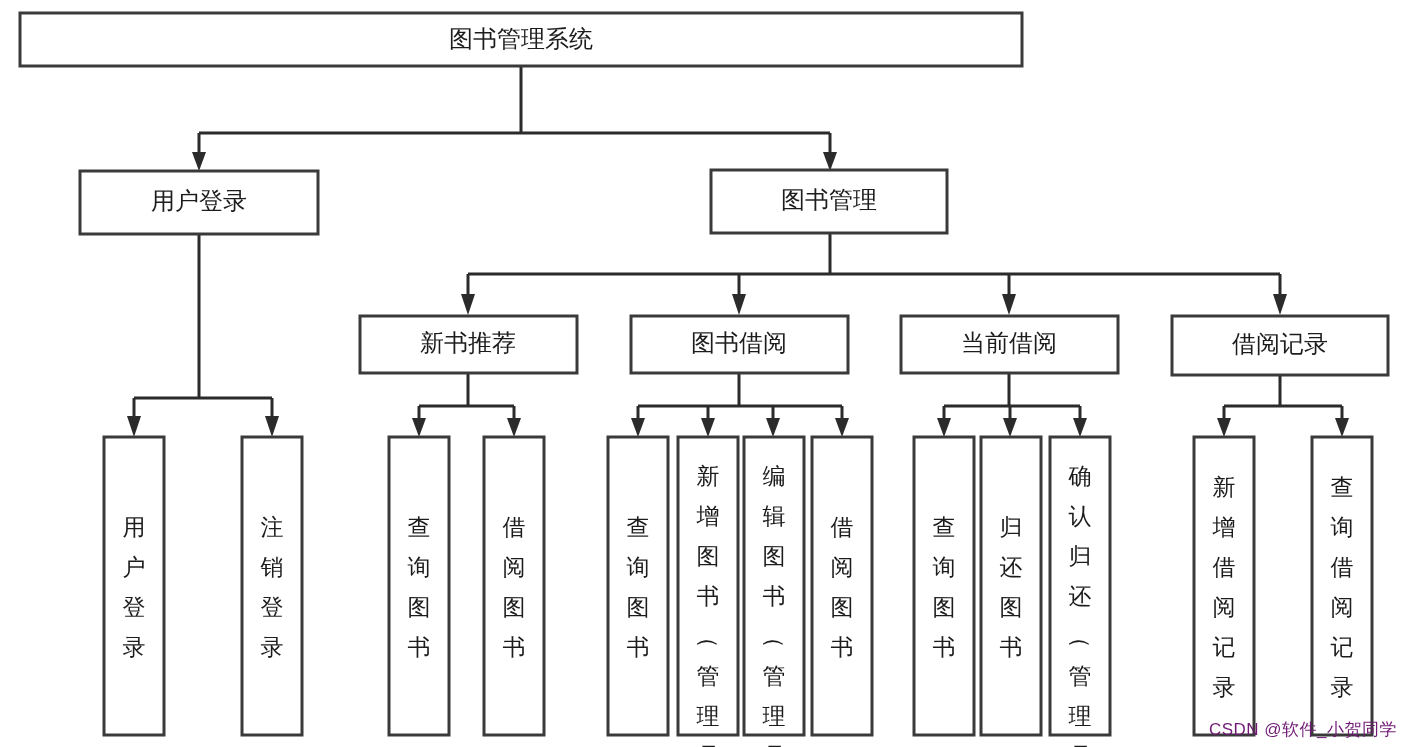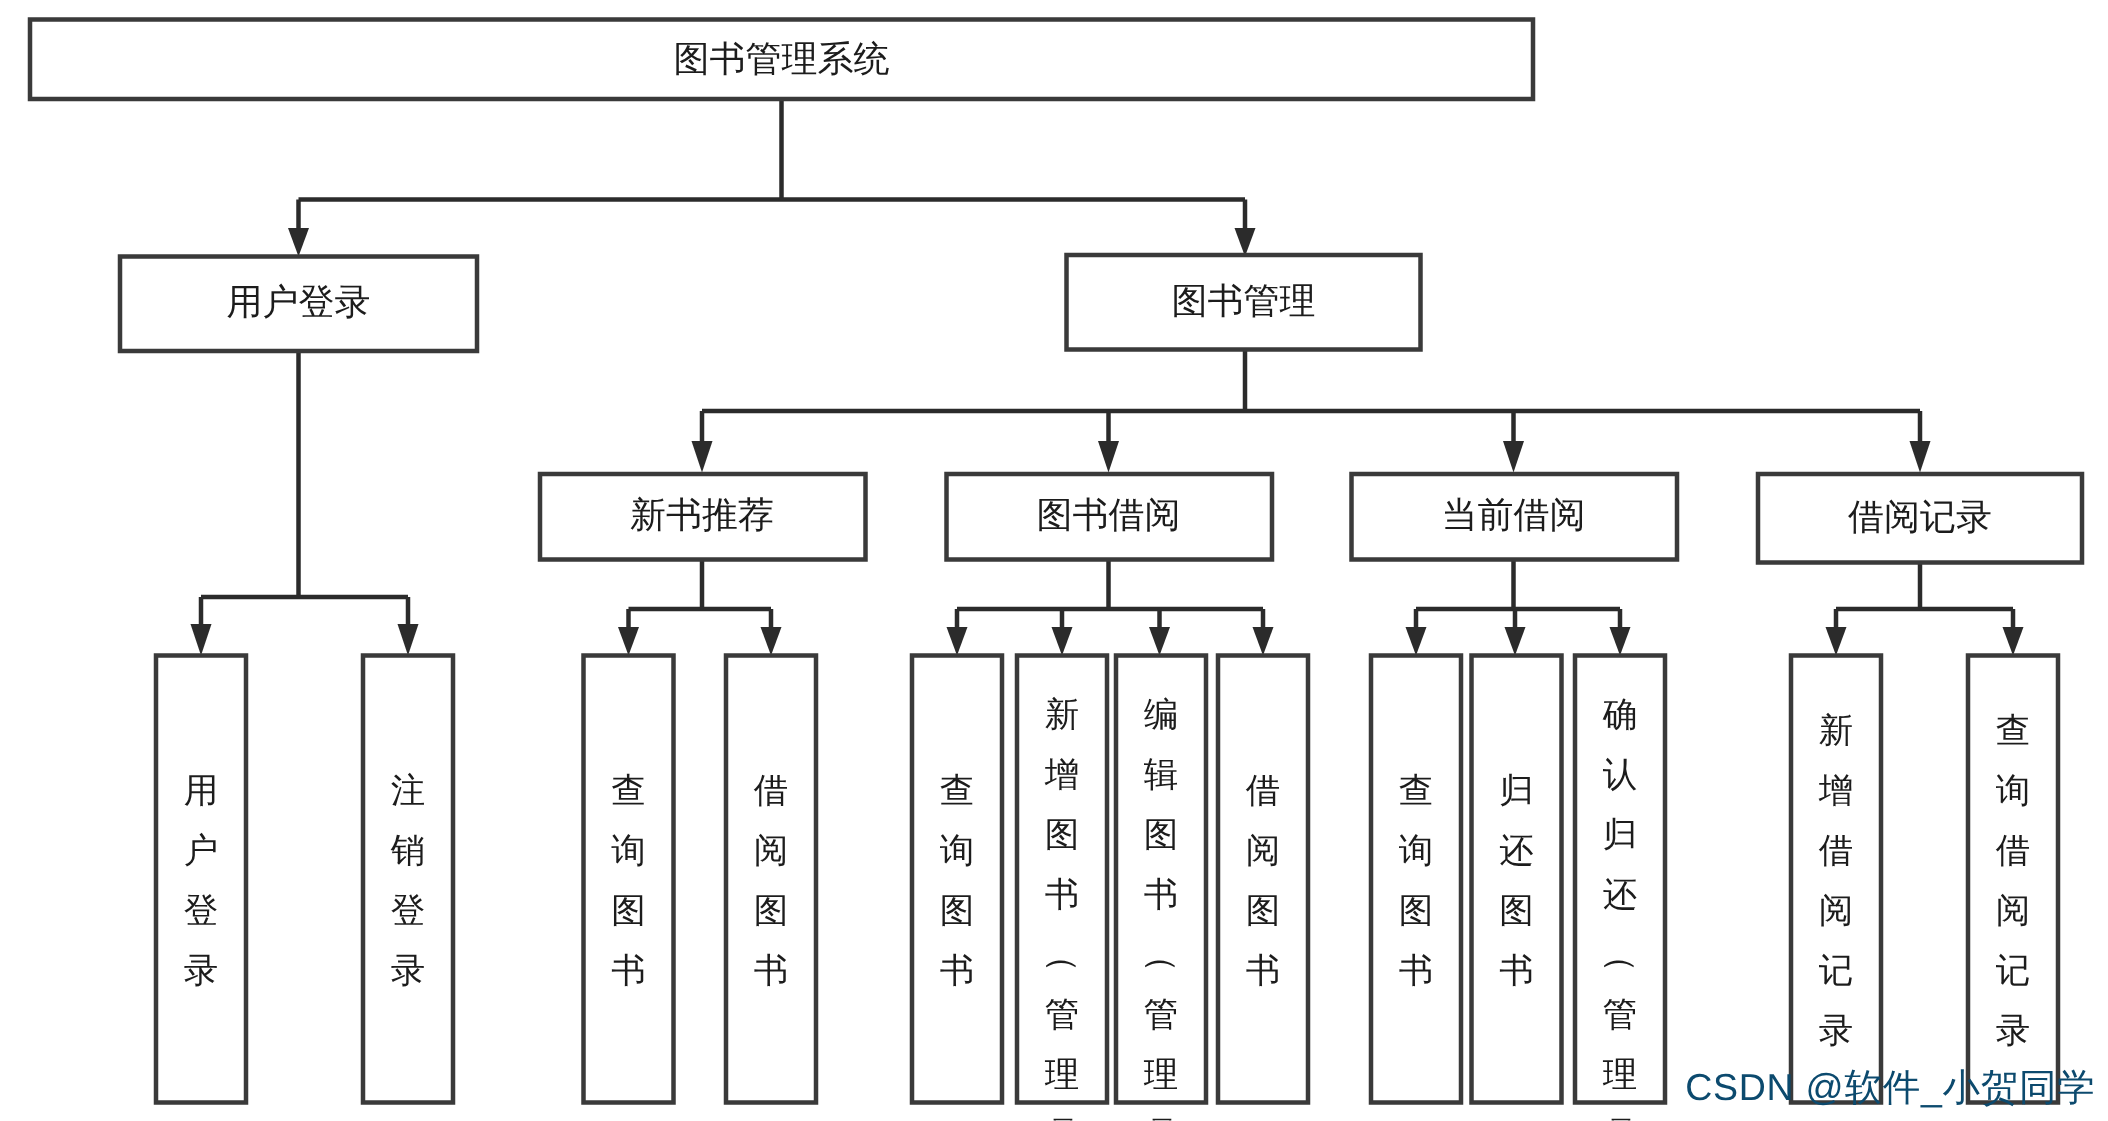--- a/index.html
+++ b/index.html
@@ -47,22 +47,22 @@
   }
   .arrow-head {
     fill: #2b2b2b;
     stroke: none;
   }
   .watermark {
     position: absolute;
     right: 8px;
     bottom: 6px;
     font-family: "Liberation Sans", "DejaVu Sans", sans-serif;
-    font-size: 25px;
-    color: #0c4a6e;
+    font-size: 17px;
+    color: #701a75;
     white-space: nowrap;
     letter-spacing: 0.5px;
     text-align: center;
   }
 </style>
 </head>
 <body>
 
 <div id="diagram-root">
   <svg width="1405" height="747" viewBox="0 0 1405 747" xmlns="http://www.w3.org/2000/svg">

